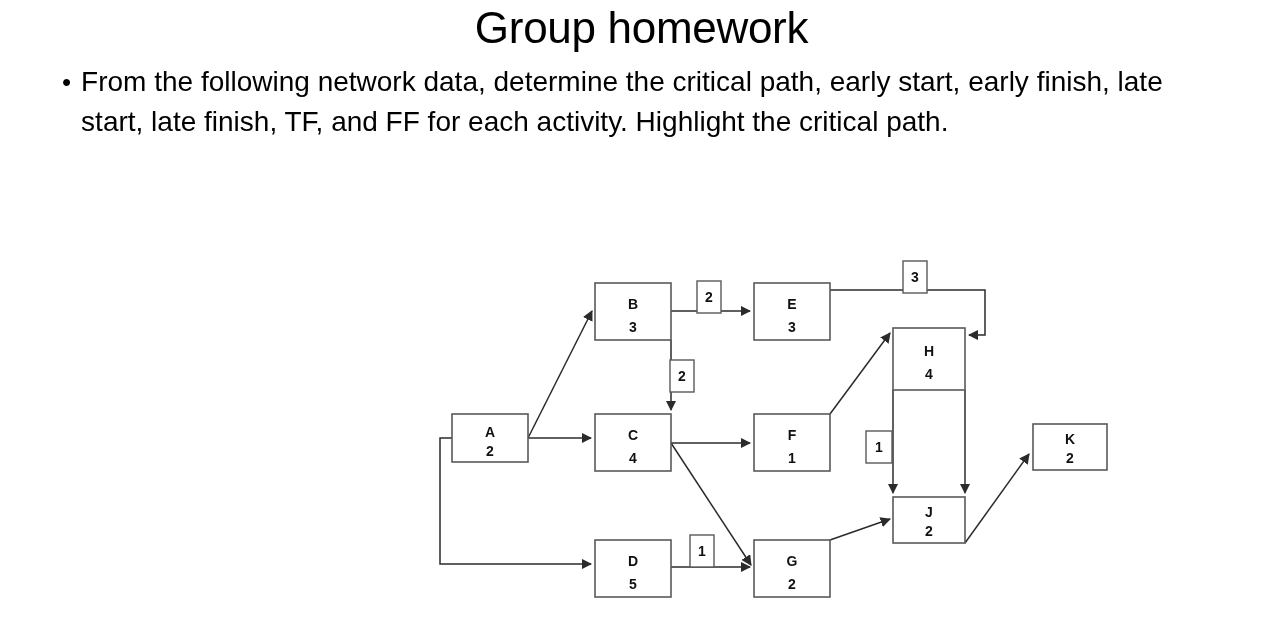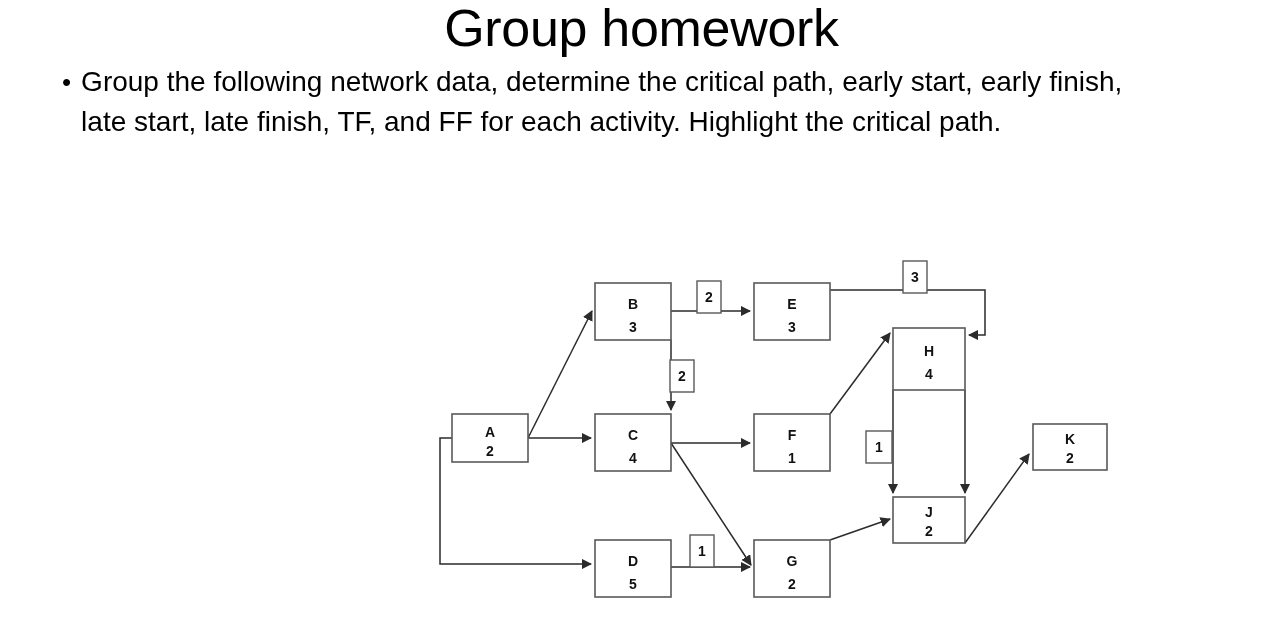--- a/index.html
+++ b/index.html
@@ -15,21 +15,21 @@
     color: #000000;
     overflow: hidden;
   }
 
   #slide-title {
     position: absolute;
     left: 0;
     top: 2px;
     width: 1283px;
     text-align: center;
-    font-size: 52px;
+    font-size: 44px;
     line-height: 52px;
     font-weight: 400;
     color: #000000;
     letter-spacing: -0.3px;
   }
 
   #bullet-block {
     position: absolute;
     left: 62px;
     top: 62px;
@@ -101,21 +101,21 @@
   }
 </style>
 </head>
 <body>
 
 <div id="slide-title">Group homework</div>
 
 <div id="bullet-block">
   <div class="bullet-row">
     <span class="bullet-marker">•</span>
-    <span class="bullet-text">Group the following network data, determine the critical path, early start, early finish, late start, late finish, TF, and FF for each activity. Highlight the critical path.</span>
+    <span class="bullet-text">From the following network data, determine the critical path, early start, early finish, late start, late finish, TF, and FF for each activity. Highlight the critical path.</span>
   </div>
 </div>
 
 <div id="diagram-wrap">
 <svg id="network-diagram" width="1283" height="638" viewBox="0 0 1283 638">
 
   <defs>
     <marker id="ah" viewBox="0 0 10 10" refX="9" refY="5" markerWidth="7" markerHeight="7" orient="auto-start-reverse">
       <path d="M 0 0 L 10 5 L 0 10 z" class="edge-arrow"></path>
     </marker>

